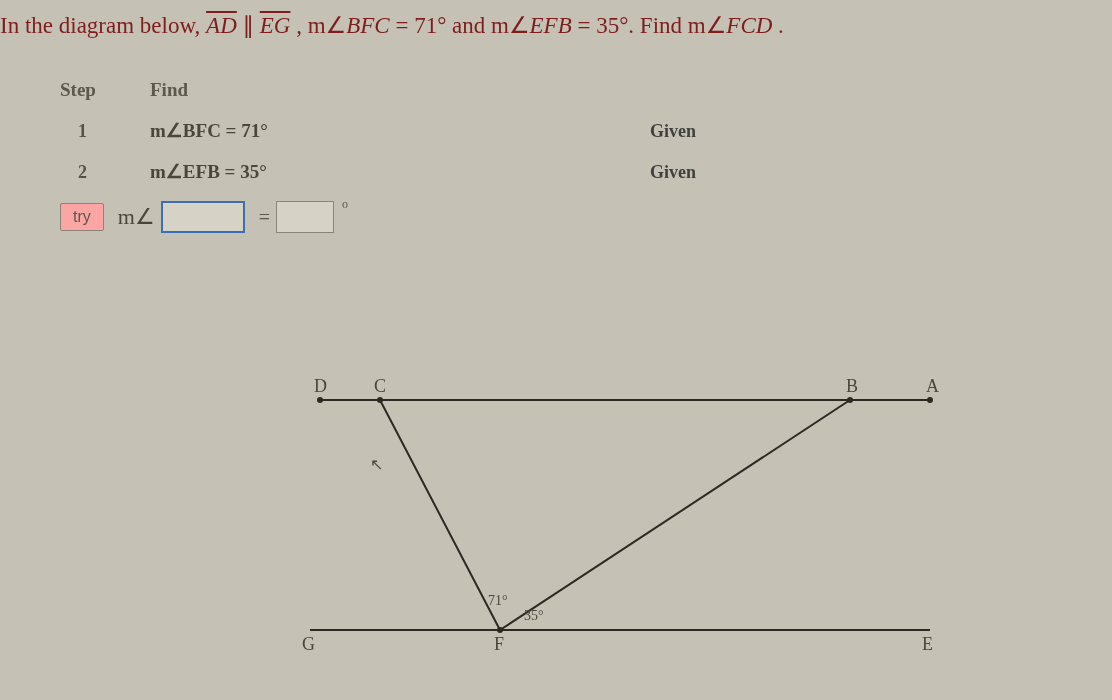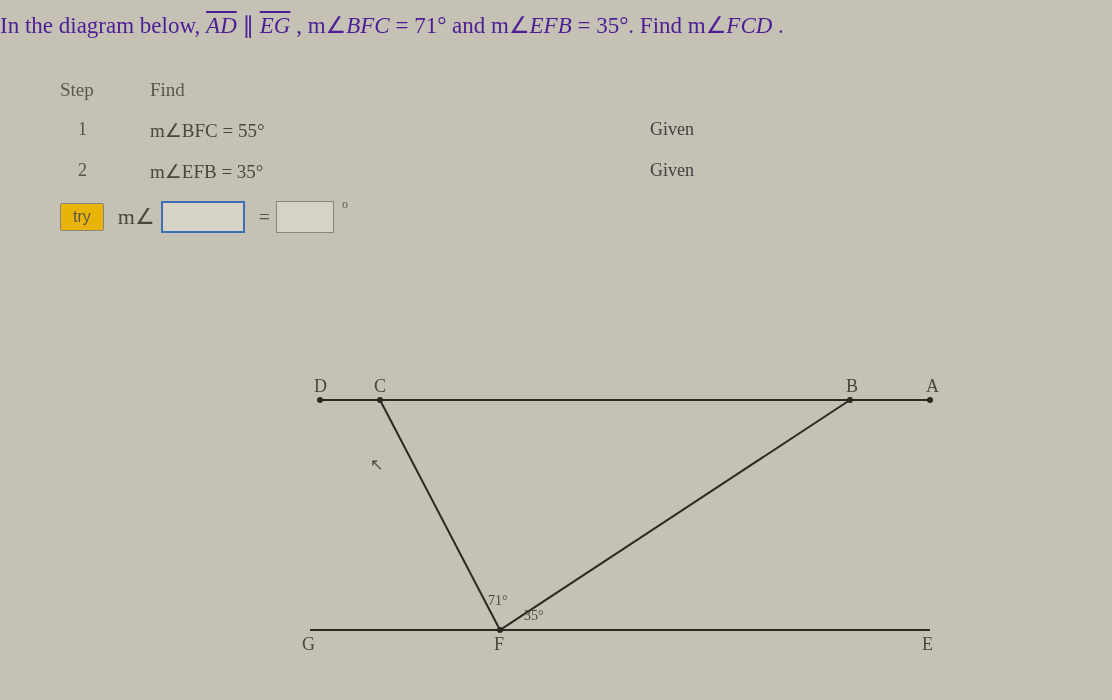--- a/index.html
+++ b/index.html
@@ -8,34 +8,35 @@
       height: 700px;
       background: #c5c1b5;
       font-family: Georgia, 'Times New Roman', serif;
       color: #3a372f;
       overflow: hidden;
       position: relative;
     }
     .prompt {
       padding: 12px 8px 0 0;
       font-size: 23px;
-      color: #4c1d95;
+      color: #7f1d1d;
     }
     .overline {
       text-decoration: overline;
       font-style: italic;
     }
     .proof-area {
       margin: 40px 0 0 60px;
       position: relative;
     }
     .header-row, .data-row {
       display: flex;
-      align-items: flex-start;
+      align-items: flex-end;
       margin-bottom: 18px;
+      font-weight: bold;
     }
     .col-step { width: 90px; text-align: left; }
     .col-angle { width: 330px; text-align: left; }
     .col-reason { width: 400px; text-align: left; }
     .header-row .col-step,
     .header-row .col-angle,
     .header-row .col-reason {
       font-size: 19px;
       color: #5c584c;
     }
@@ -43,21 +44,21 @@
     .data-row .col-angle { font-size: 19px; color: #4a463c; }
     .data-row .col-reason { font-size: 18px; color: #404040; }
     .reason-offset { padding-left: 170px; }
     .input-row {
       display: flex;
       align-items: center;
       margin-top: 6px;
     }
     .try-btn {
       border: 1px solid #8a8578;
-      background: #eab308;
+      background: #fca5a5;
       padding: 4px 12px;
       font-size: 16px;
       color: #5c584c;
       border-radius: 2px;
       margin-right: 14px;
     }
     .m-angle {
       font-size: 22px;
       color: #4a463c;
       margin-right: 6px;
@@ -150,21 +151,21 @@
 </div>
 
 <div class="proof-area">
   <div class="header-row">
     <div class="col-step">Step</div>
     <div class="col-angle">Find</div>
   </div>
 
   <div class="data-row">
     <div class="col-step">1</div>
-    <div class="col-angle">m∠BFC = 55°</div>
+    <div class="col-angle">m∠BFC = 71°</div>
     <div class="col-reason reason-offset">Given</div>
   </div>
 
   <div class="data-row">
     <div class="col-step">2</div>
     <div class="col-angle">m∠EFB = 35°</div>
     <div class="col-reason reason-offset">Given</div>
   </div>
 
   <div class="input-row">

